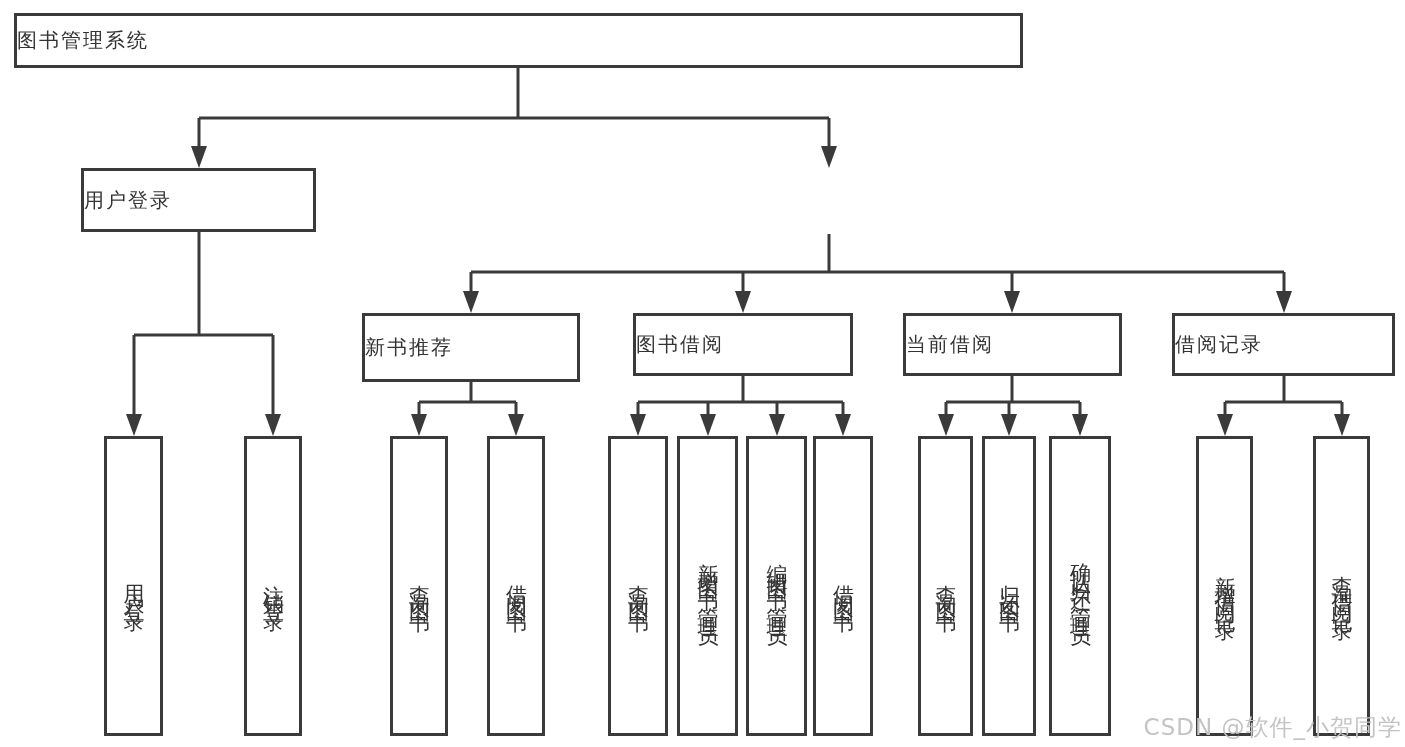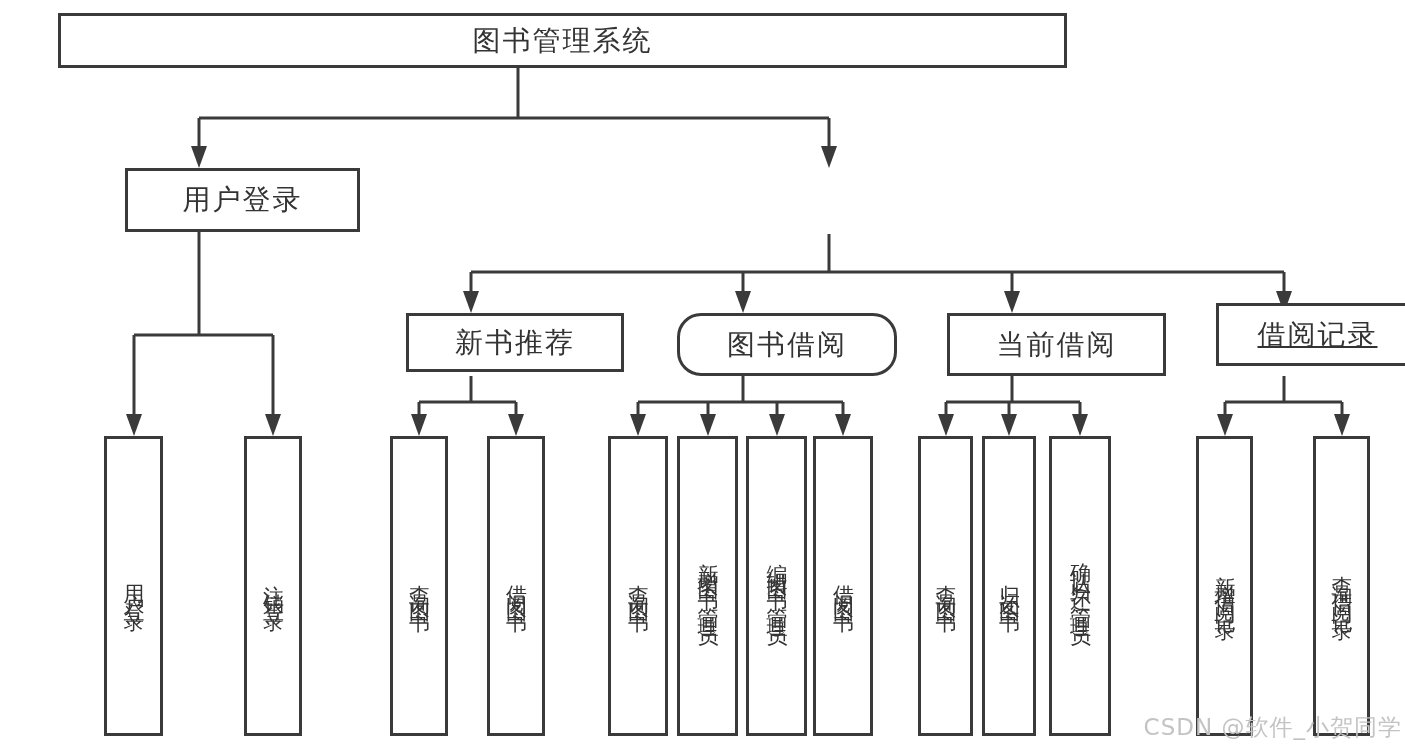--- a/index.html
+++ b/index.html
@@ -12,26 +12,25 @@
     overflow: hidden;
   }
   .svg-layer { position: absolute; left: 0; top: 0; width: 1405px; height: 747px; }
   .node {
     position: absolute;
     box-sizing: border-box;
     border: 3px solid #3a3a3a;
     background: #ffffff;
     display: flex;
     align-items: center;
-    justify-content: center;
+    justify-content: flex-start;
     color: #333333;
-    font-size: 28px;
+    font-size: 20px;
     letter-spacing: 2px;
     white-space: nowrap;
-    margin-left: 44px;
   }
   .leaf {
     position: absolute;
     box-sizing: border-box;
     border: 3px solid #3a3a3a;
     background: #ffffff;
     display: flex;
     align-items: center;
     justify-content: center;
     color: #333333;
@@ -142,30 +141,30 @@
   </svg>
 
   <div class="node" style="left:14px; top:13px; width:1009px; height:55px;">
     <span>图书管理系统</span>
   </div>
 
   <div class="node" style="left:81px; top:168px; width:235px; height:64px;">
     <span>用户登录</span>
   </div>
 
-  <div class="node" style="left:362px; top:313px; width:218px; height:59px;">
+  <div class="node" style="left:362px; top:313px; width:218px; height:69px;">
     <span>新书推荐</span>
   </div>
-  <div class="node" style="left:633px; top:313px; width:220px; height:63px;border-radius:24px;">
+  <div class="node" style="left:633px; top:313px; width:220px; height:63px;">
     <span>图书借阅</span>
   </div>
   <div class="node" style="left:903px; top:313px; width:219px; height:63px;font-family:Liberation Serif, serif;">
     <span>当前借阅</span>
   </div>
-  <div class="node" style="left:1172px; top:303px; width:203px; height:63px;text-decoration:underline;">
+  <div class="node" style="left:1172px; top:313px; width:223px; height:63px;">
     <span>借阅记录</span>
   </div>
 
   <div class="leaf" style="left:104px; width:59px;">
     <span class="vtext">用户登录</span>
   </div>
   <div class="leaf" style="left:244px; width:58px;">
     <span class="vtext">注销登录</span>
   </div>
   <div class="leaf" style="left:390px; width:58px;">

